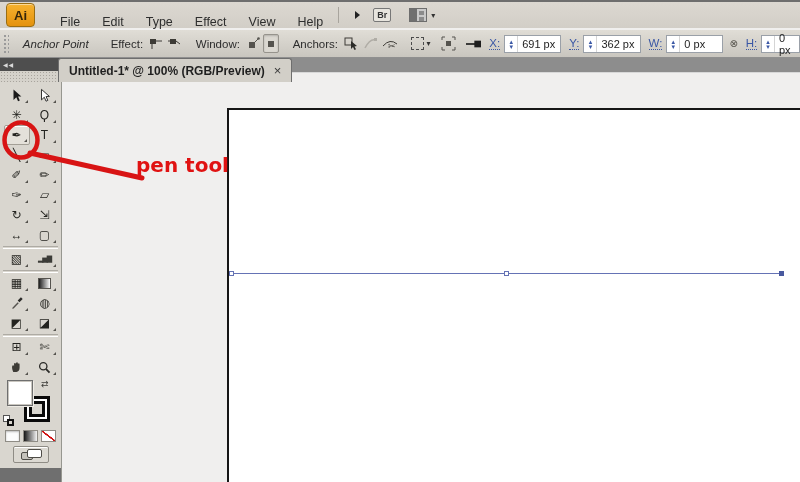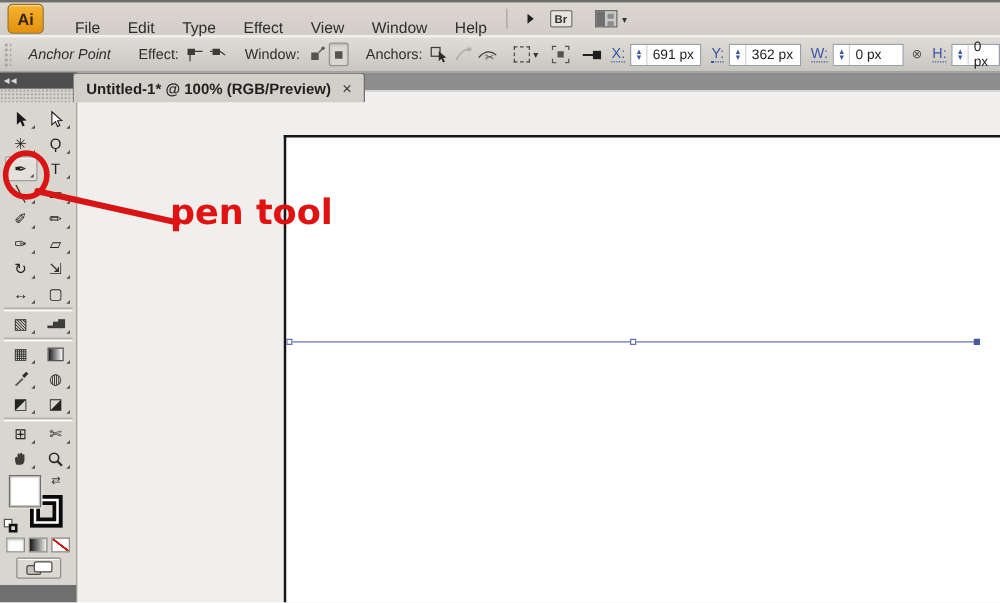--- a/index.html
+++ b/index.html
@@ -119,37 +119,36 @@
     background:#fff; border-left:2px solid #161616; border-top:2px solid #161616; }
   .path-line { position:absolute; left:169px; top:191px; width:550px; height:1px; background:#6573b5; }
   .anchor { position:absolute; width:5px; height:5px; top:189px; }
   .anchor.hollow { background:#fff; border:1px solid #6573b5; }
   .anchor.solid { background:#49599f; }
 
   
   .anno { position:absolute; left:0; top:0; width:800px; height:482px;
     pointer-events:none; z-index:60; }
   .anno svg { position:absolute; left:0; top:112px; }
-  .anno-text { position:absolute; left:136px; top:153px; font-size:28px;
+  .anno-text { position:absolute; left:136px; top:153px; font-size:20px;
     font-weight:600; color:#e01212; font-family:"DejaVu Sans",sans-serif; }
 </style>
 </head>
 <body>
 
 <div id="app">
 
   <div class="menubar">
     <div class="ai-icon">Ai</div>
     <div class="menu-items">
         <span class="menu-item">File</span>
         <span class="menu-item">Edit</span>
         <span class="menu-item">Type</span>
         <span class="menu-item">Effect</span>
         <span class="menu-item">View</span>
-        <span class="menu-item">Window</span>
         <span class="menu-item">Help</span>
       </div>
     <div class="menu-sep"></div>
     <div class="br-btn">
       <span class="tri"></span>
       <span class="lbl">Br</span>
     </div>
     <div class="ws-btn">
       <span class="ws-ic"></span>
       <span class="caret">▾</span>

